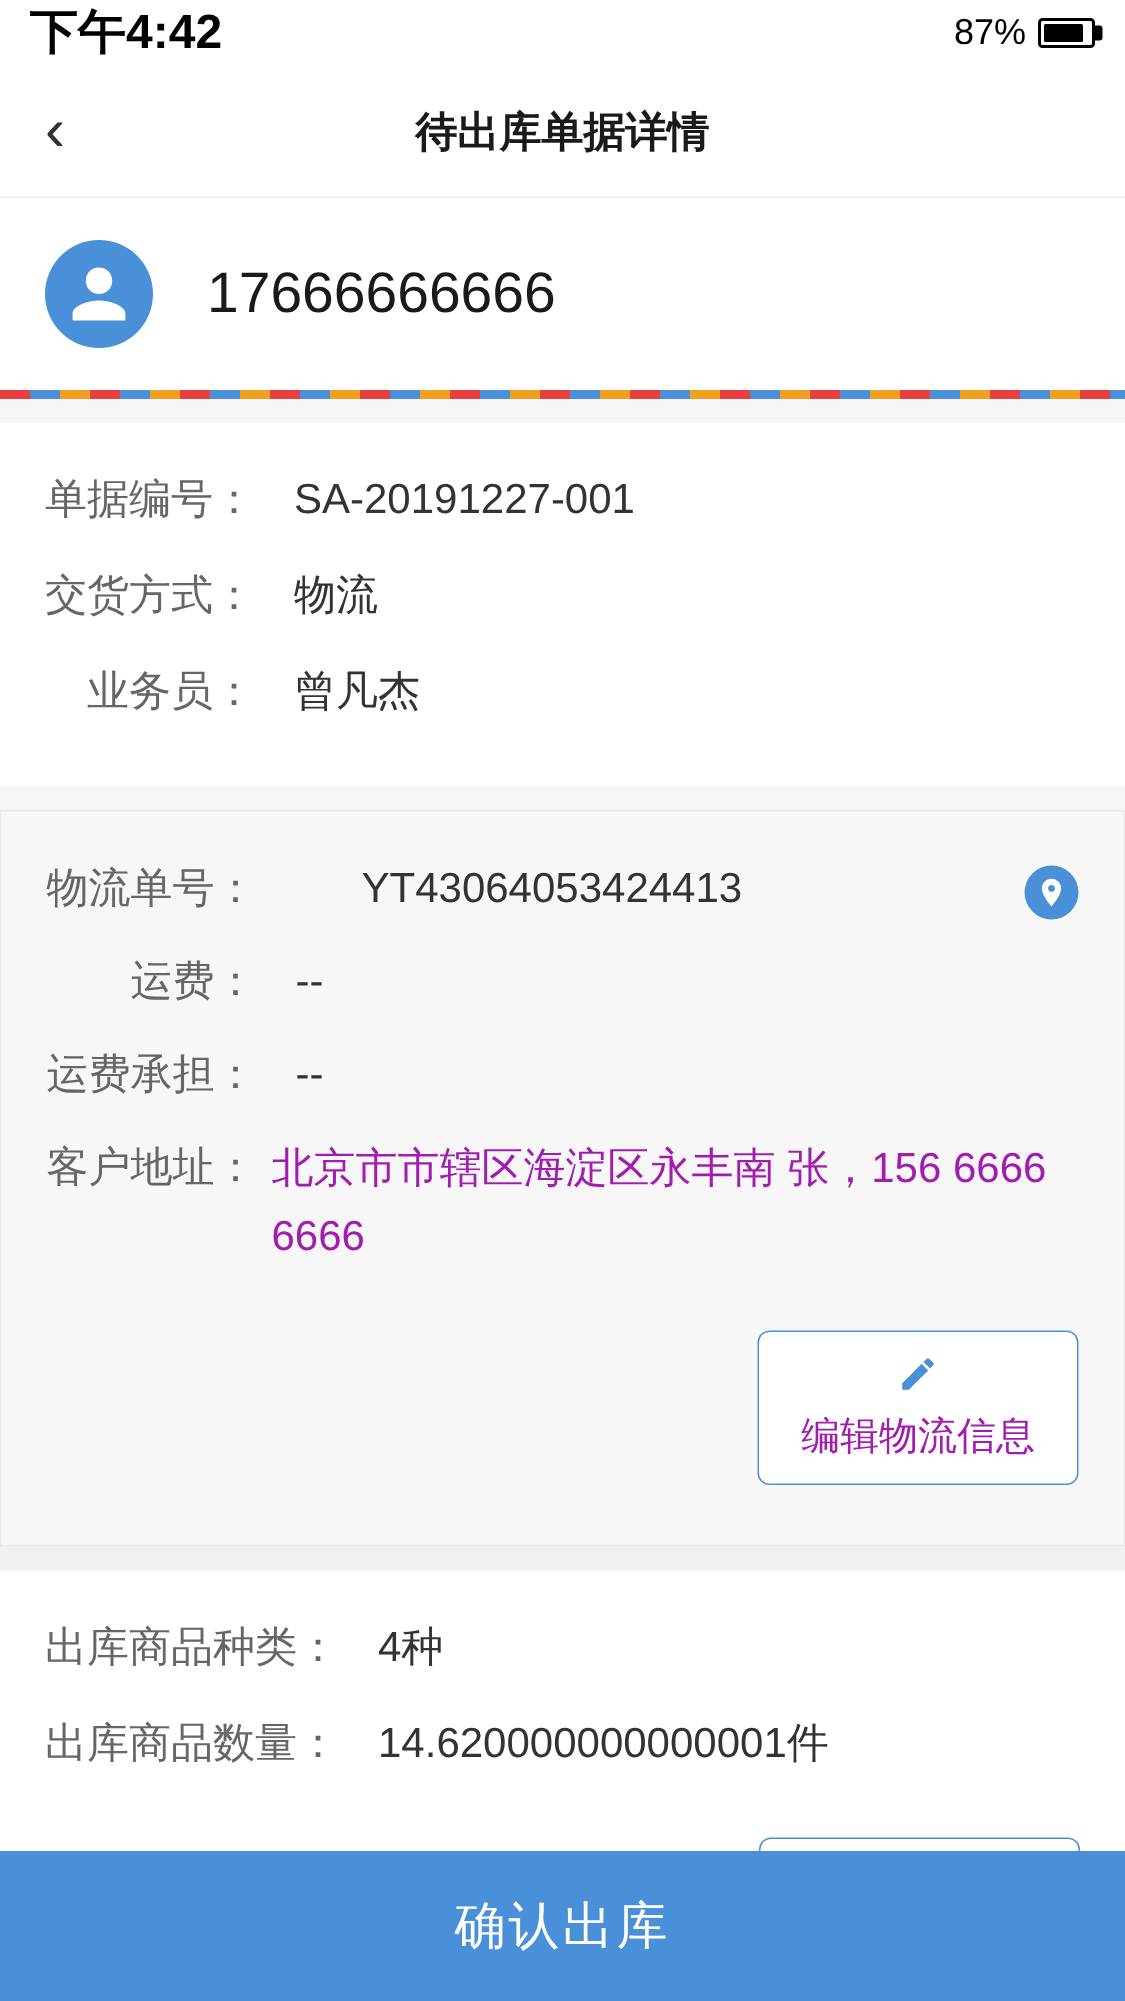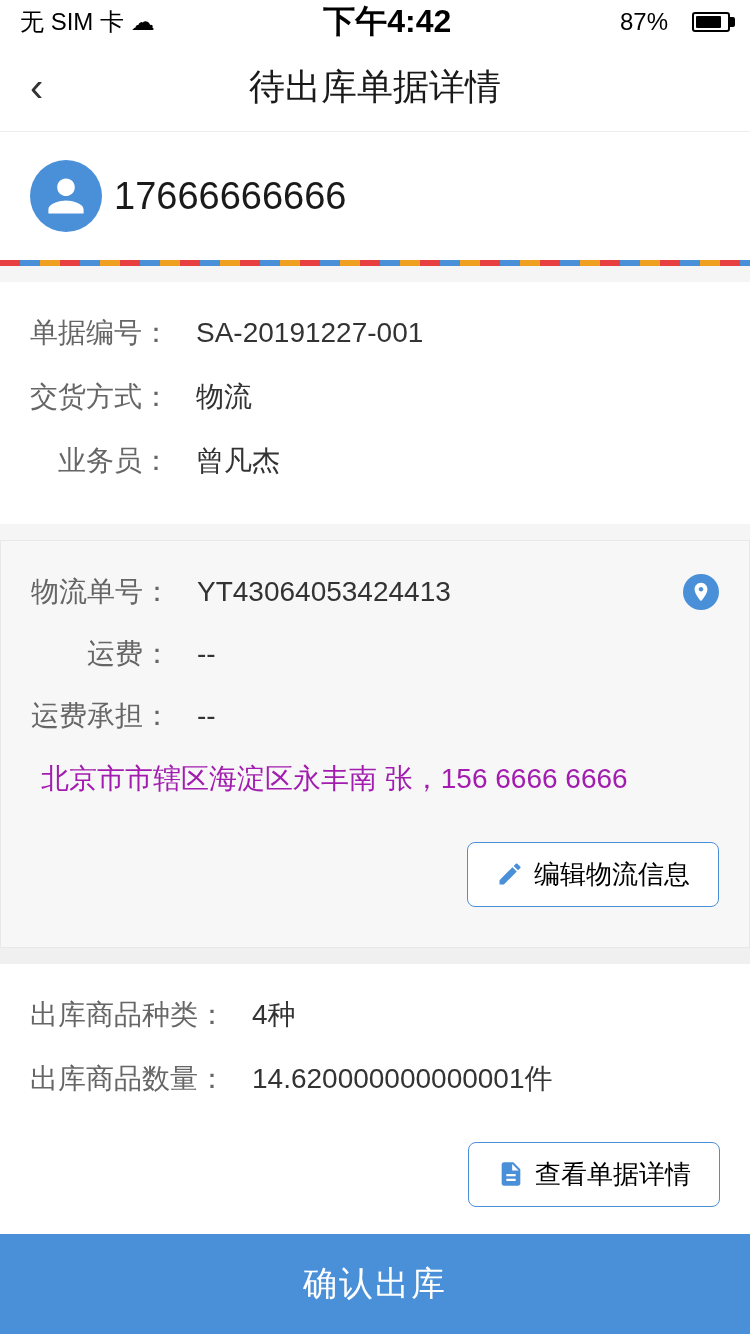--- a/index.html
+++ b/index.html
@@ -17,50 +17,50 @@
       height: 44px;
       display: flex;
       align-items: center;
       justify-content: space-between;
       padding: 0 20px;
       font-size: 24px;
       color: #000;
     }
     .status-left { display: flex; align-items: center; gap: 10px; }
     .status-center { font-weight: 600; font-size: 32px; }
-    .status-right { display: flex; align-items: center; gap: 24px; font-size: 24px; }
+    .status-right { display: flex; align-items: center; gap: 8px; font-size: 24px; }
     .nav-bar {
       background: #fff;
       height: 88px;
       display: flex;
       align-items: center;
       padding: 0 30px;
       position: relative;
       border-bottom: 1px solid #eee;
     }
     .nav-back {
       font-size: 40px;
       color: #333;
       cursor: pointer;
       padding: 10px 10px 10px 0;
     }
     .nav-title {
       position: absolute;
       left: 50%;
       transform: translateX(-50%);
-      font-size: 36px;
-      font-weight: 400;
+      font-size: 28px;
+      font-weight: 700;
       color: #1a1a1a;
     }
     .customer-section {
       background: #fff;
       padding: 28px 30px;
       display: flex;
       align-items: center;
-      gap: 12px;
+      gap: 36px;
       margin-bottom: 0;
     }
     .customer-avatar {
       width: 72px;
       height: 72px;
       border-radius: 50%;
       background: #4a90d9;
       display: flex;
       align-items: center;
       justify-content: center;
@@ -113,21 +113,22 @@
       background: #f7f7f7;
       margin: 16px 0 0 0;
       padding: 30px 30px;
       border: 1px solid #e8e8e8;
     }
     .logistics-section .info-row {
       margin-bottom: 20px;
     }
     .tracking-row {
       display: flex;
-      align-items: center;
+      align-items: flex-end;
+      gap: 44px;
     }
     .location-icon {
       width: 36px;
       height: 36px;
       background: #4a90d9;
       border-radius: 50%;
       display: inline-flex;
       align-items: center;
       justify-content: center;
       margin-left: 14px;
@@ -145,29 +146,30 @@
       flex: 1;
       line-height: 1.6;
     }
     .edit-logistics-btn {
       display: flex;
       justify-content: flex-end;
       padding: 20px 0 10px 0;
     }
     .btn-outline {
       border: 1px solid #4a90d9;
-      color: #000000;
+      color: #a21caf;
       background: #fff;
       padding: 14px 28px;
       border-radius: 8px;
       font-size: 26px;
       display: flex;
       align-items: center;
       gap: 10px;
       cursor: pointer;
+      flex-direction: column;
     }
     .btn-outline svg {
       width: 28px;
       height: 28px;
       fill: #4a90d9;
     }
     .divider-line {
       height: 16px;
       background: #f0f0f0;
     }
@@ -196,23 +198,20 @@
       align-items: center;
       justify-content: center;
       cursor: pointer;
       letter-spacing: 2px;
     }
   </style>
 </head>
 <body>
 
 <div class="status-bar">
-  <div class="status-left">
-    <span>无 SIM 卡 ☁</span>
-  </div>
   <div class="status-center">下午4:42</div>
   <div class="status-right">
     <span>87%</span>
     <span style="display:inline-block;width:38px;height:20px;border:2px solid #000;border-radius:3px;position:relative;padding:2px;">
       <span style="display:block;height:100%;background:#000;border-radius:1px;width:85%;"></span>
       <span style="position:absolute;right:-7px;top:50%;transform:translateY(-50%);width:5px;height:10px;background:#000;border-radius:0 2px 2px 0;"></span>
     </span>
   </div>
 </div>
 
@@ -259,20 +258,21 @@
   </div>
   <div class="info-row">
     <span class="info-label">运费：</span>
     <span class="info-value">--</span>
   </div>
   <div class="info-row">
     <span class="info-label">运费承担：</span>
     <span class="info-value">--</span>
   </div>
   <div class="info-row">
+    <span class="info-label">客户地址：</span>
     <span class="address-value">北京市市辖区海淀区永丰南  张，156 6666 6666</span>
   </div>
 
   <div class="edit-logistics-btn">
     <button class="btn-outline">
       <svg viewBox="0 0 24 24" xmlns="http://www.w3.org/2000/svg">
         <path d="M3 17.25V21h3.75L17.81 9.94l-3.75-3.75L3 17.25zM20.71 7.04a1 1 0 000-1.41l-2.34-2.34a1 1 0 00-1.41 0l-1.83 1.83 3.75 3.75 1.83-1.83z"></path>
       </svg>
       <span>编辑物流信息</span>
     </button>

